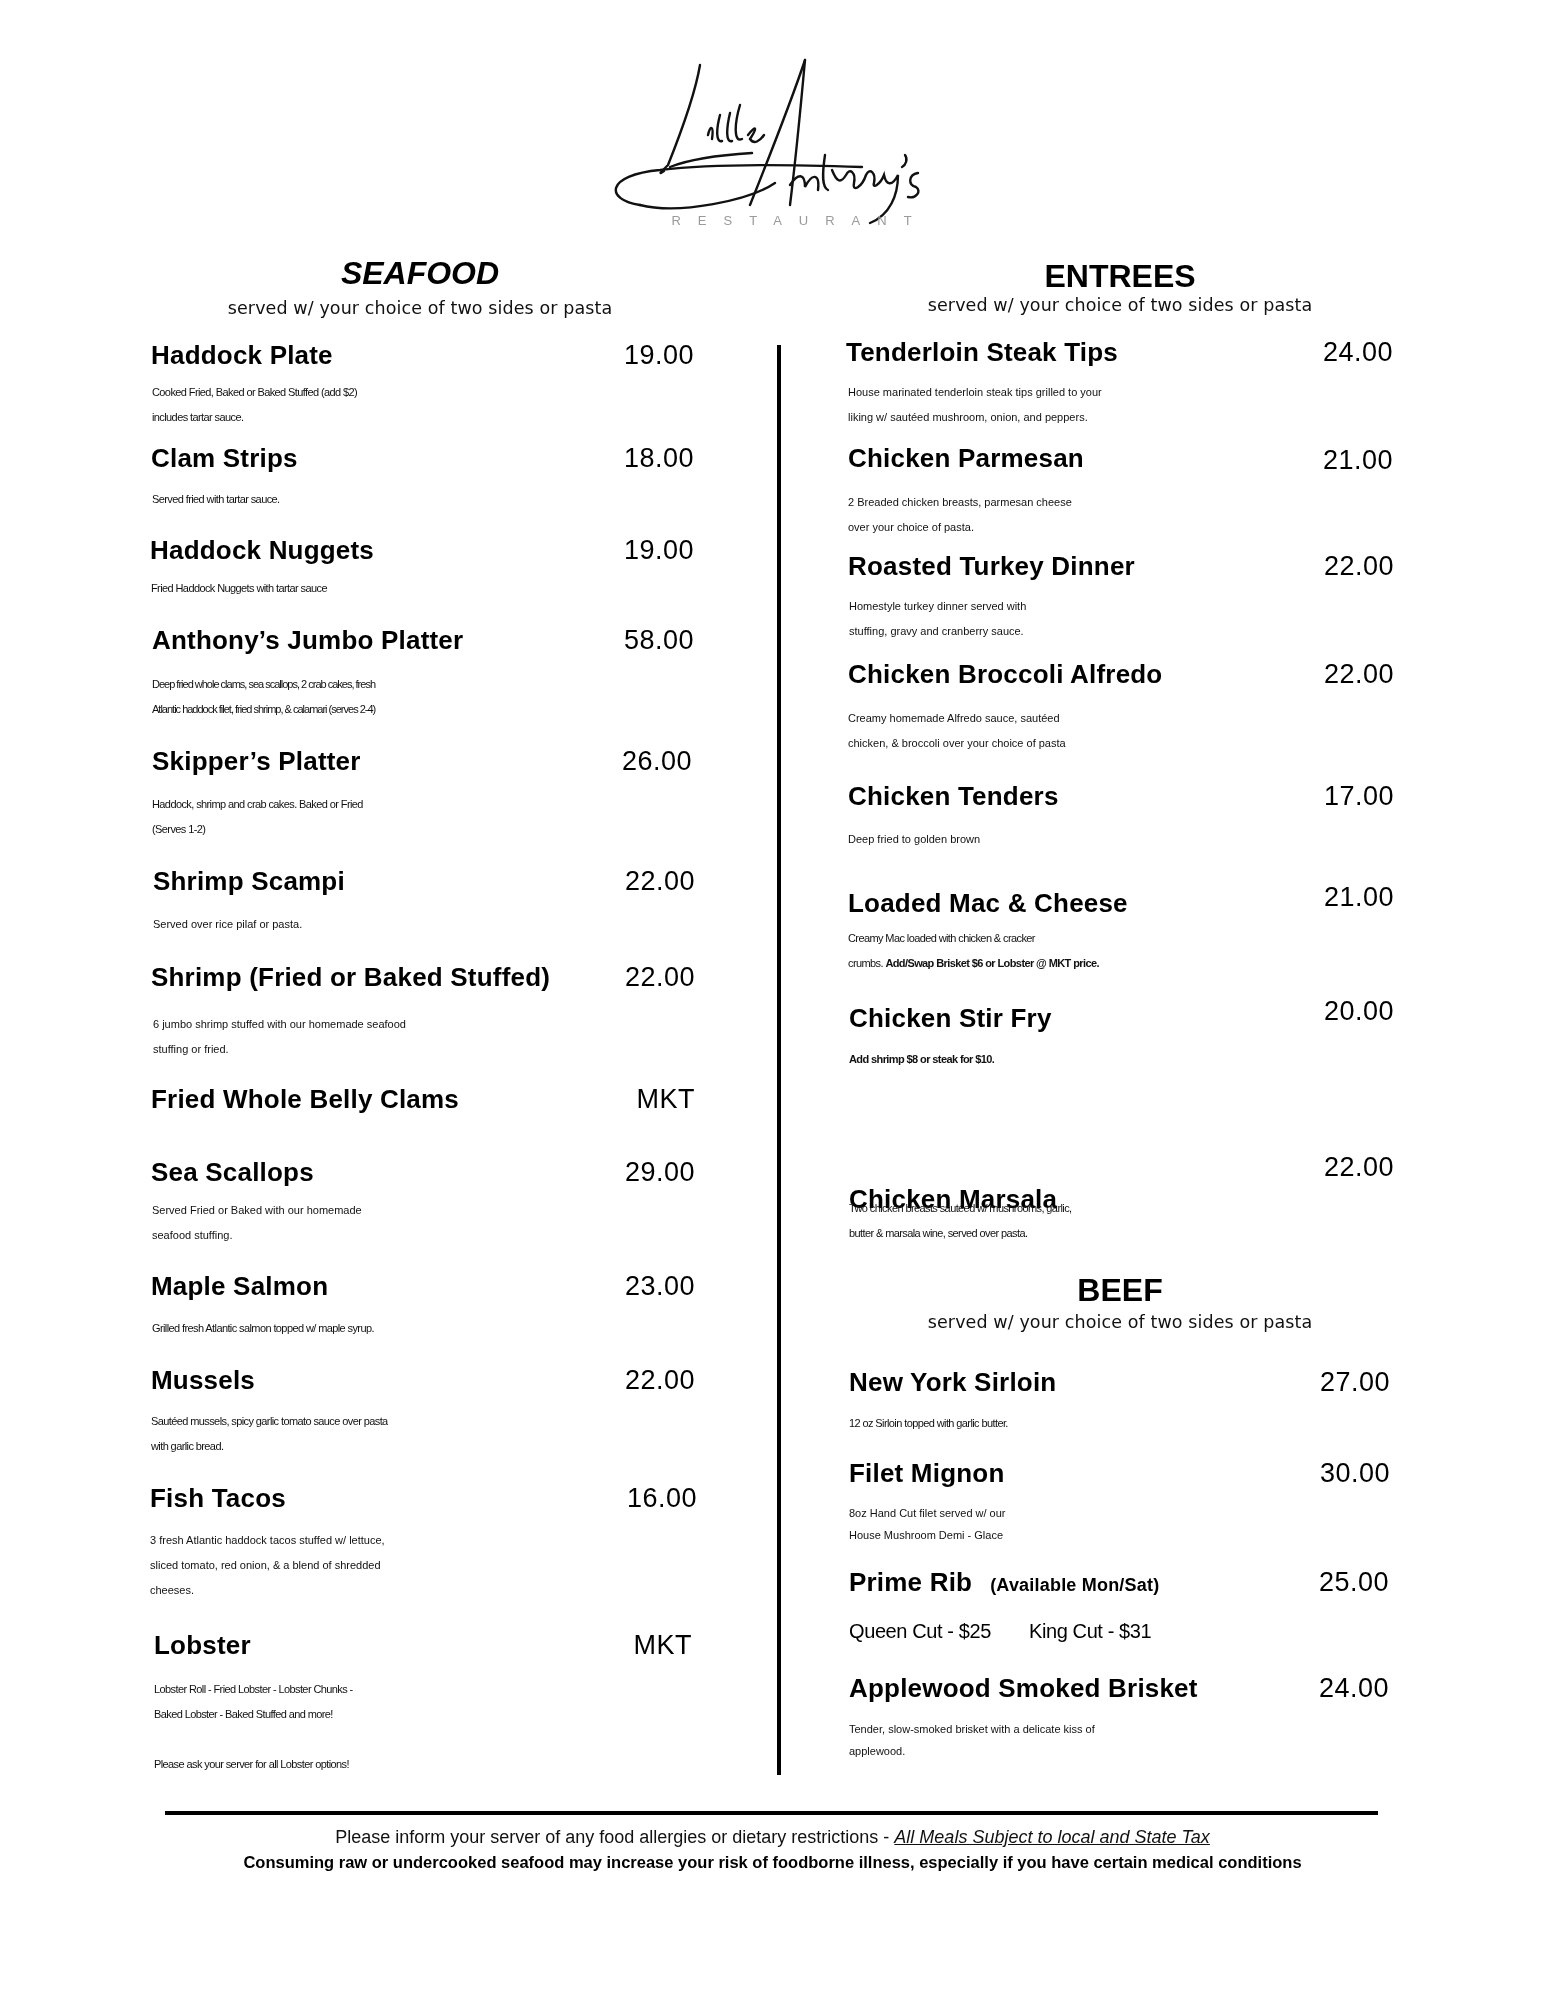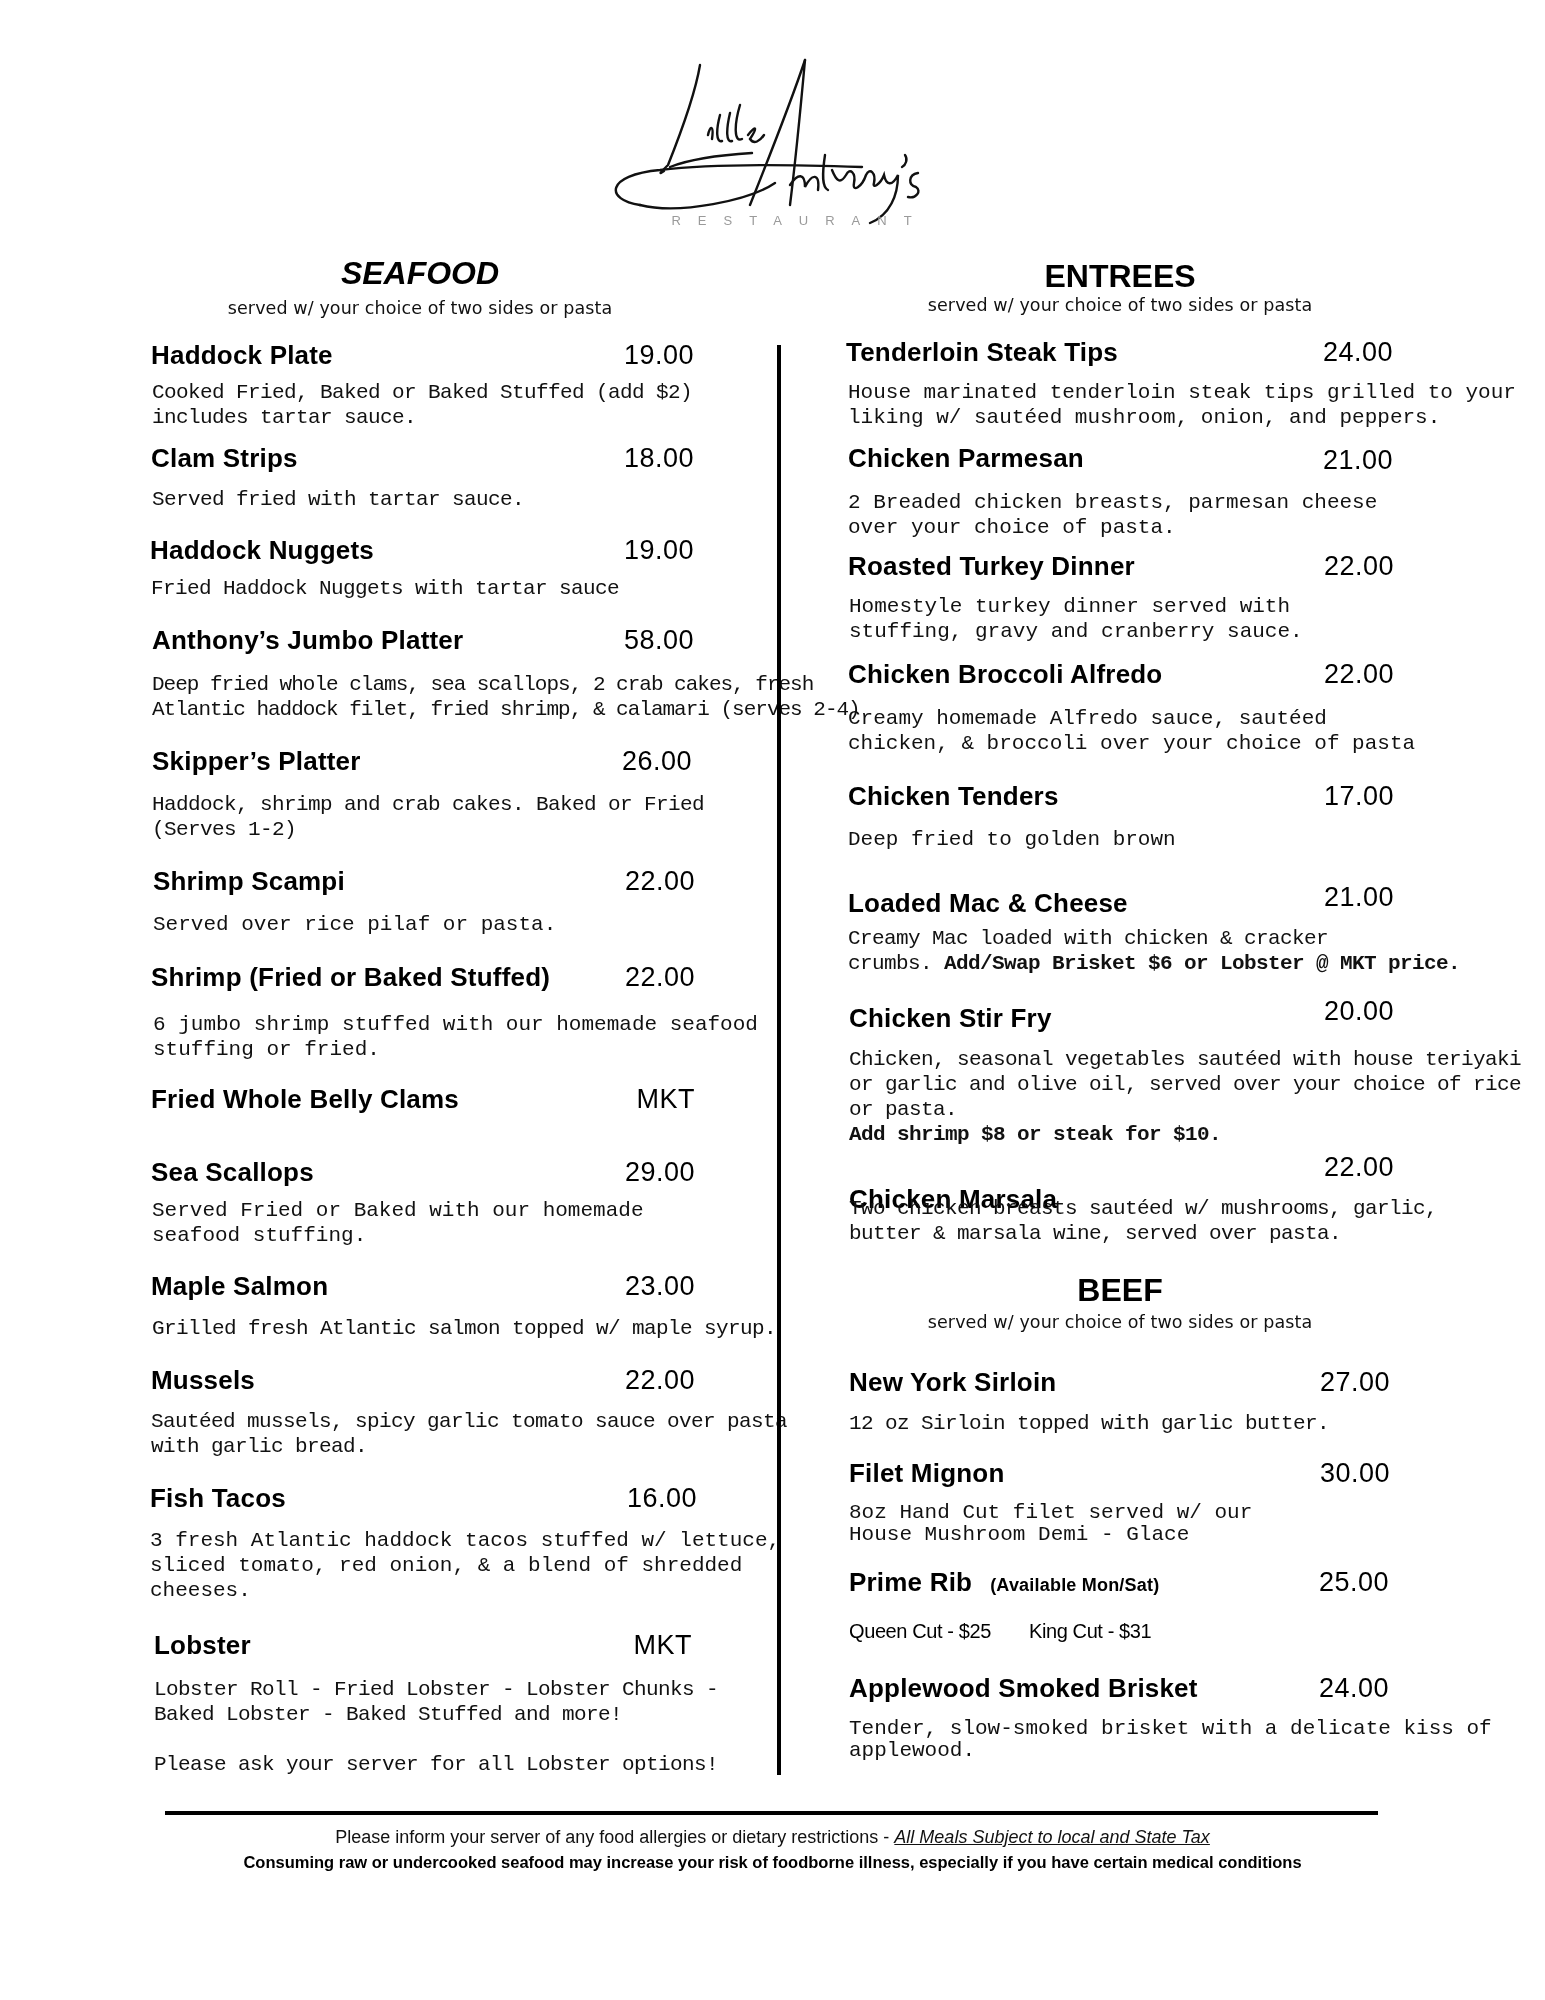--- a/index.html
+++ b/index.html
@@ -25,22 +25,22 @@
     .item-name {
       position: absolute; font-weight: bold; font-size: 26px; white-space: nowrap;
       font-family: "Liberation Sans", sans-serif; letter-spacing: 0.2px;
     }
     .item-name .note { font-size: 18px; margin-left: 18px; }
     .item-price {
       position: absolute; font-size: 27px; white-space: nowrap; text-align: right;
       font-family: "Liberation Sans", sans-serif; width: 120px; letter-spacing: 0.5px;
     }
     .item-desc {
-      position: absolute; font-size: 21px; line-height: 25px; color: #111;
-      font-family: Liberation Mono, monospace; white-space: pre-line;
+      position: absolute; font-size: 11px; line-height: 25px; color: #111;
+      font-family: Liberation Sans, sans-serif; white-space: pre-line;
     }
     .item-desc.condensed { letter-spacing: -0.6px; }
     .item-desc b { font-weight: bold; }
     .divider-v { position: absolute; left: 777px; top: 345px; width: 4px; height: 1430px; background: #000; }
     .divider-h { position: absolute; left: 165px; top: 1811px; width: 1213px; height: 4px; background: #000; }
     .footer-1 {
       position: absolute; left: 0; right: 0; top: 1827px; text-align: center; font-size: 18px;
       font-family: "Liberation Sans", sans-serif; color: #111;
     }
     .footer-1 i { font-style: italic; text-decoration: underline; }
@@ -170,23 +170,21 @@
 <div class="item-price" style="left:1274px; top:781px;">17.00</div>
 <div class="item-desc" style="left:848px; top:827px;">Deep fried to golden brown</div>
 
 <div class="item-name" style="left:848px; top:882px;margin-top:6px;">Loaded Mac &amp; Cheese</div>
 <div class="item-price" style="left:1274px; top:882px;">21.00</div>
 <div class="item-desc condensed" style="left:848px; top:926px;"><span>Creamy Mac loaded with chicken &amp; cracker
 crumbs. </span><b>Add/Swap Brisket $6 or Lobster @ MKT price.</b></div>
 
 <div class="item-name" style="left:849px; top:1003px;">Chicken Stir Fry</div>
 <div class="item-price" style="left:1274px; top:996px;">20.00</div>
-<div class="item-desc condensed" style="left:849px; top:1047px;"><span>Chicken, seasonal vegetables sautéed with house teriyaki
-or garlic and olive oil, served over your choice of rice or pasta.
-</span><b>Add shrimp $8 or steak for $10.</b></div>
+<div class="item-desc condensed" style="left:849px; top:1047px;"><b>Add shrimp $8 or steak for $10.</b></div>
 
 <div class="item-name" style="left:849px; top:1152px;margin-top:32px;">Chicken Marsala</div>
 <div class="item-price" style="left:1274px; top:1152px;">22.00</div>
 <div class="item-desc condensed" style="left:849px; top:1196px;">Two chicken breasts sautéed w/ mushrooms, garlic,
 butter &amp; marsala wine, served over pasta.</div>
 
 <div class="section-title" style="left:940px; width:360px; top:1272px;">BEEF</div>
 <div class="section-sub" style="left:870px; width:500px; top:1312px;">served w/ your choice of two sides or pasta</div>
 
 <div class="item-name" style="left:849px; top:1367px;">New York Sirloin</div>

